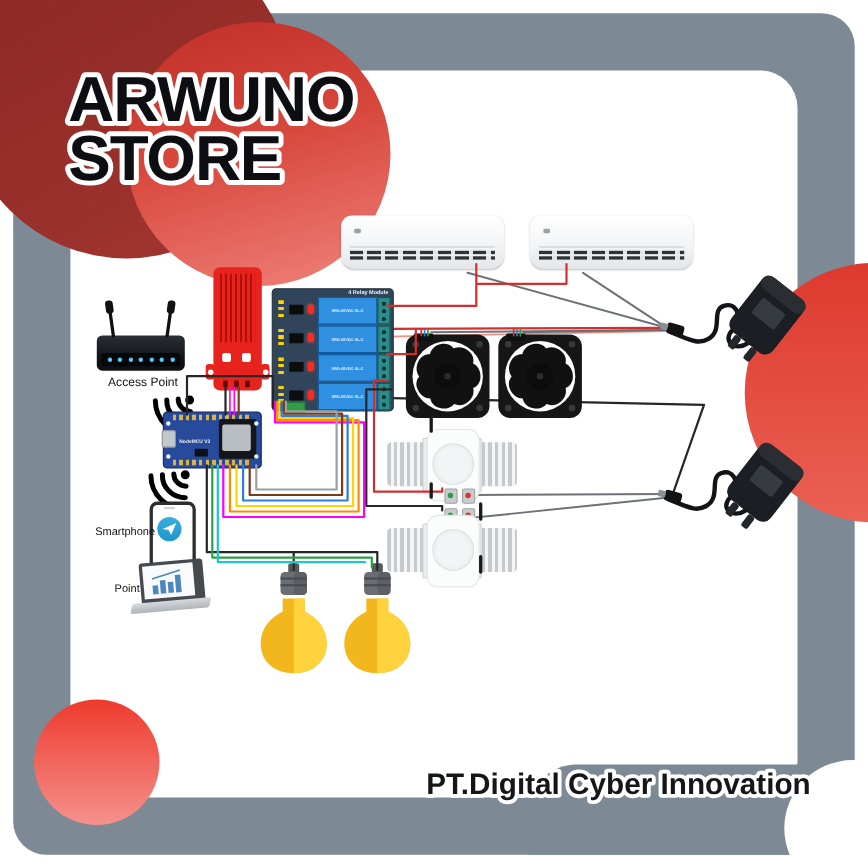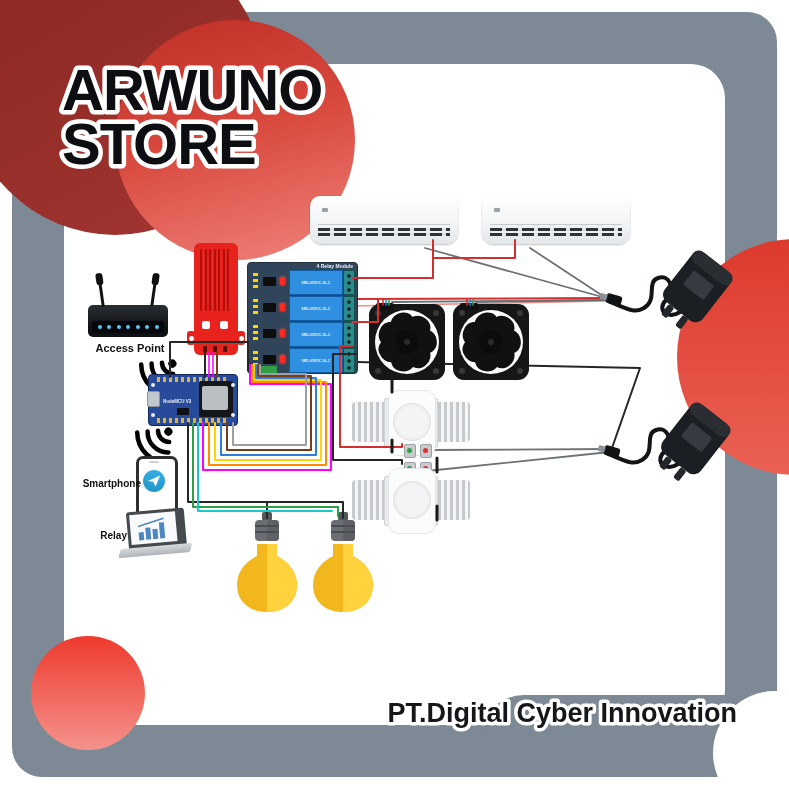--- a/index.html
+++ b/index.html
@@ -18,21 +18,21 @@
     background:linear-gradient(165deg,#bf2f27 0%,#d8473c 45%,#ef837b 100%);}
   .circle-right{left:677px;top:239px;width:236px;height:236px;border-radius:50%;
     background:linear-gradient(180deg,#dd3a2e,#ea6154);}
   .circle-bl{left:31px;top:636px;width:114px;height:114px;border-radius:50%;
     background:linear-gradient(180deg,#ee3a2d,#f4928c);}
   
   .logo-text{font-family:"Liberation Sans",sans-serif;font-weight:bold;font-size:58px;letter-spacing:-1px;
     fill:#0c0e11;stroke:#ffffff;stroke-width:9px;paint-order:stroke;stroke-linejoin:round;}
   .footer-text{font-family:"Liberation Sans",sans-serif;font-weight:bold;font-size:27px;
     fill:#14161a;stroke:#ffffff;stroke-width:7px;paint-order:stroke;stroke-linejoin:round;}
-  .dev-label{position:absolute;font-size:11px;font-weight:bold;color:#111;text-align:center;}
+  .dev-label{position:absolute;font-size:11px;font-weight:normal;color:#111;text-align:center;}
   .dev-label.small{font-size:10px;margin-left:11px;}
   
   .router-body{left:88px;top:305px;width:80px;height:32px;border-radius:5px;
     background:linear-gradient(#2a2f35,#0f1114 70%);}
   .router-face{position:absolute;left:4px;top:16px;width:72px;height:12px;border-radius:3px;background:#05070a;
     display:flex;align-items:center;justify-content:space-evenly;}
   .led{width:4px;height:4px;border-radius:50%;background:#57c7f5;}
   .antenna{position:absolute;width:3px;height:26px;background:#111;border-radius:2px;}
   .antenna::after{content:"";position:absolute;left:-2px;top:-8px;width:7px;height:12px;border-radius:3px;background:#111;}
   
@@ -393,21 +393,21 @@
           <rect x="8" y="18" width="5" height="8" fill="#4e86c2"></rect>
           <rect x="15" y="14" width="5" height="12" fill="#4e86c2"></rect>
           <rect x="22" y="16" width="5" height="10" fill="#4e86c2"></rect>
           <rect x="29" y="10" width="5" height="16" fill="#4e86c2"></rect>
           <path d="M8,12 L34,6" stroke="#4e86c2" stroke-width="1.5" fill="none"></path>
         </svg>
       </div>
     </div>
     <div class="lbase"></div>
   </div>
-  <div class="dev-label small" style="left:68px;top:530px;width:48px;text-align:right;">Relay</div>
+  <div class="dev-label small" style="left:68px;top:530px;width:48px;text-align:right;">Point</div>
 
   <svg class="abs" style="left:0;top:0;width:789px;height:789px">
     <g fill="none" stroke-linecap="round" stroke-linejoin="round">
 
       <path stroke="#d32f2f" stroke-width="2" d="M433,240 V258 M515,240 V258 M433,258 H515 M352,278 H433 V258"></path>
       <path stroke="#d32f2f" stroke-width="2" d="M352,322 H378 V299"></path>
 
       <path stroke="#d32f2f" stroke-width="2" d="M352,346 H340 V447 H402 V444"></path>
 
       <path stroke="#d32f2f" stroke-width="1.6" d="M383,299 V305 M467,299 V305"></path>

